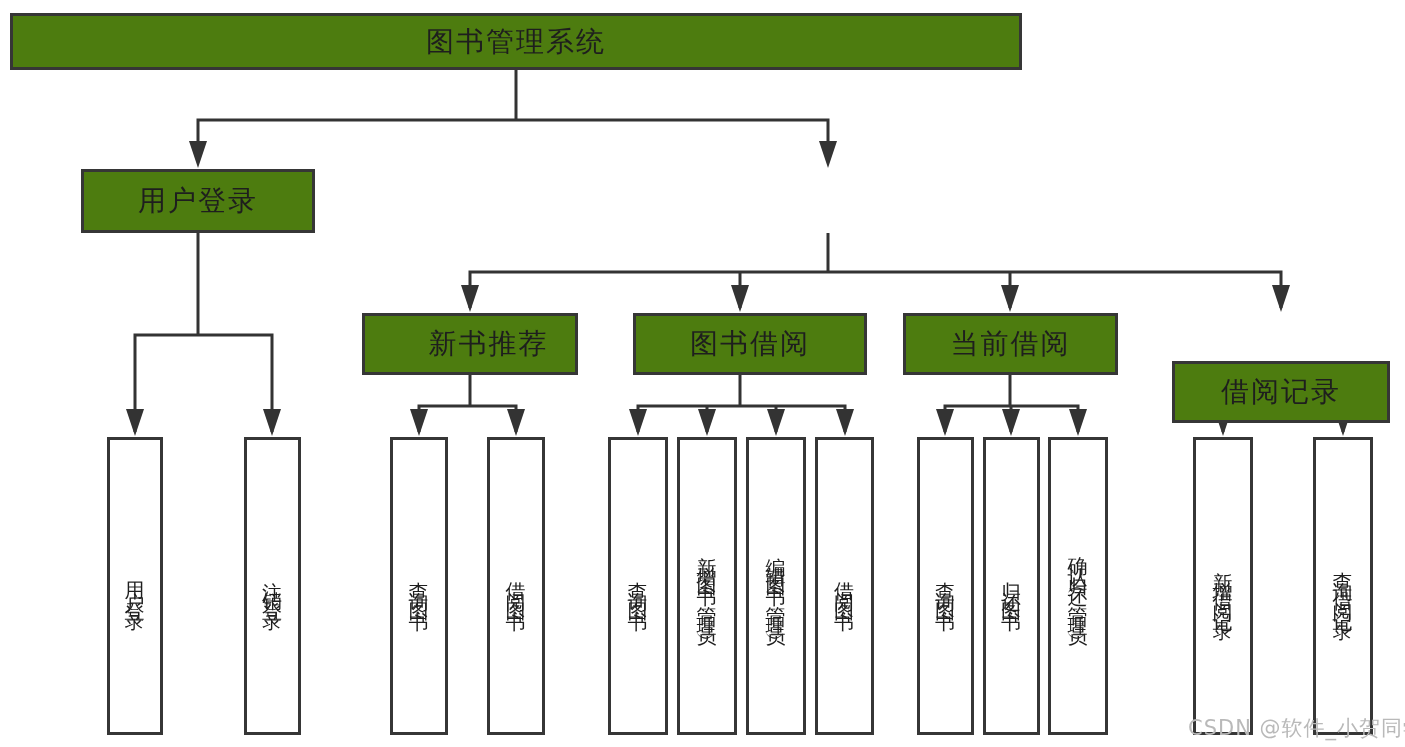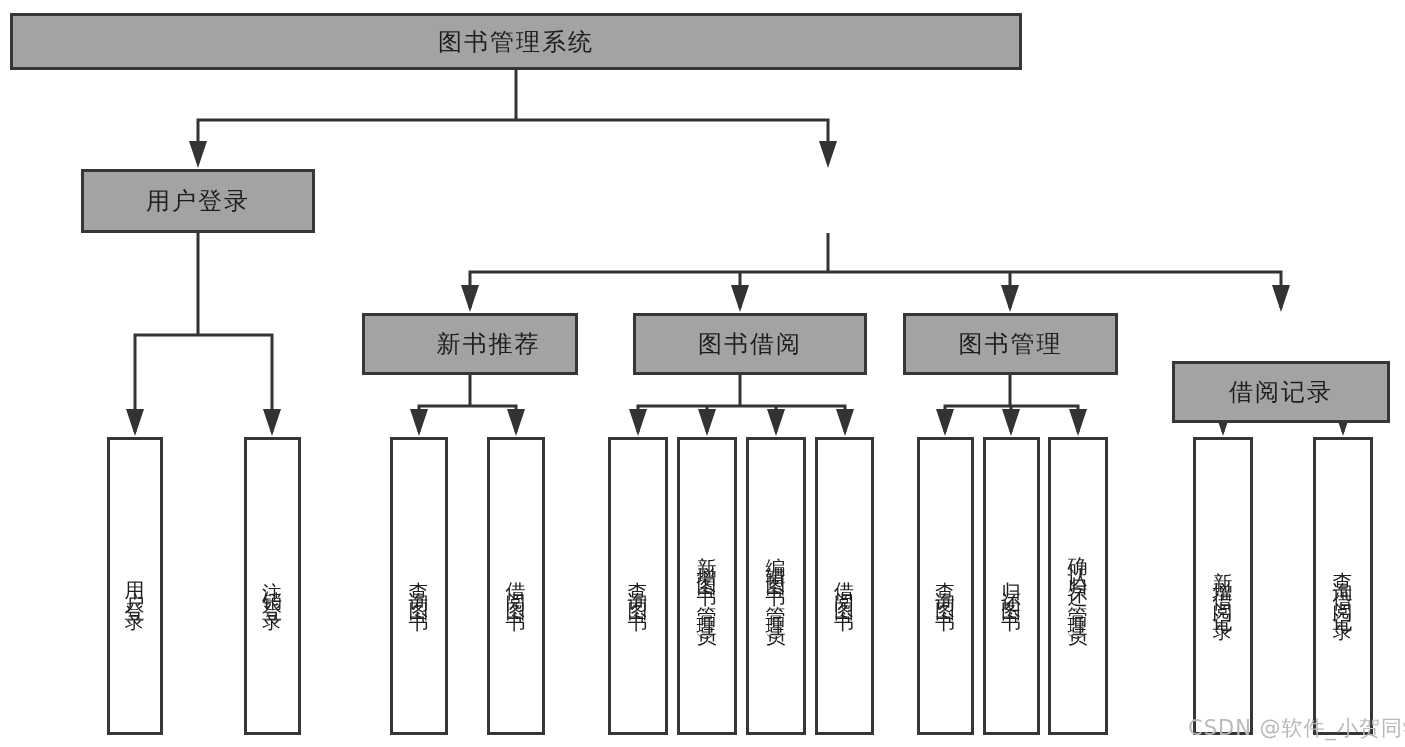--- a/index.html
+++ b/index.html
@@ -3,23 +3,23 @@
 <meta charset="utf-8">
 <style>
   html,body{margin:0;padding:0;background:#ffffff;}
   .stage{
     position:relative;width:1405px;height:747px;background:#ffffff;
     font-family:"DejaVu Sans","Liberation Sans",sans-serif;color:#1e1e1e;
     overflow:hidden;
   }
   .wires{position:absolute;left:0;top:0;width:1405px;height:747px;}
   .node{
-    position:absolute;box-sizing:border-box;background:#a3a3a3;
+    position:absolute;box-sizing:border-box;background:#4d7c0f;
     border:3px solid #363636;display:flex;align-items:center;justify-content:center;
-    font-size:24px;letter-spacing:2px;white-space:nowrap;
+    font-size:28px;letter-spacing:2px;white-space:nowrap;
   }
   .leaf{
     position:absolute;top:437px;height:298px;box-sizing:border-box;background:#ffffff;
     border:3px solid #363636;display:flex;align-items:center;justify-content:center;
   }
   .leaf .vtext{
     writing-mode:vertical-rl;text-orientation:mixed;
     font-size:20px;line-height:1;letter-spacing:10px;
   }
   .watermark{
@@ -88,21 +88,21 @@
       <polygon points="1334,409 1352,409 1343,436"></polygon>
     </g>
   </svg>
 
   <div class="node" style="left:10px;top:13px;width:1012px;height:57px;">图书管理系统</div>
 
   <div class="node" style="left:81px;top:169px;width:234px;height:64px;">用户登录</div>
 
   <div class="node" style="left:362px;top:313px;width:216px;height:62px;padding-left:37px;">新书推荐</div>
   <div class="node" style="left:633px;top:313px;width:234px;height:62px;">图书借阅</div>
-  <div class="node" style="left:903px;top:313px;width:215px;height:62px;">图书管理</div>
+  <div class="node" style="left:903px;top:313px;width:215px;height:62px;">当前借阅</div>
   <div class="node" style="left:1172px;top:313px;width:218px;height:62px;margin-top:48px;">借阅记录</div>
 
   <div class="leaf" style="left:107px;width:56px;">
     <span class="vtext">用户登录</span>
   </div>
   <div class="leaf" style="left:244px;width:57px;">
     <span class="vtext">注销登录</span>
   </div>
 
   <div class="leaf" style="left:390px;width:58px;">

